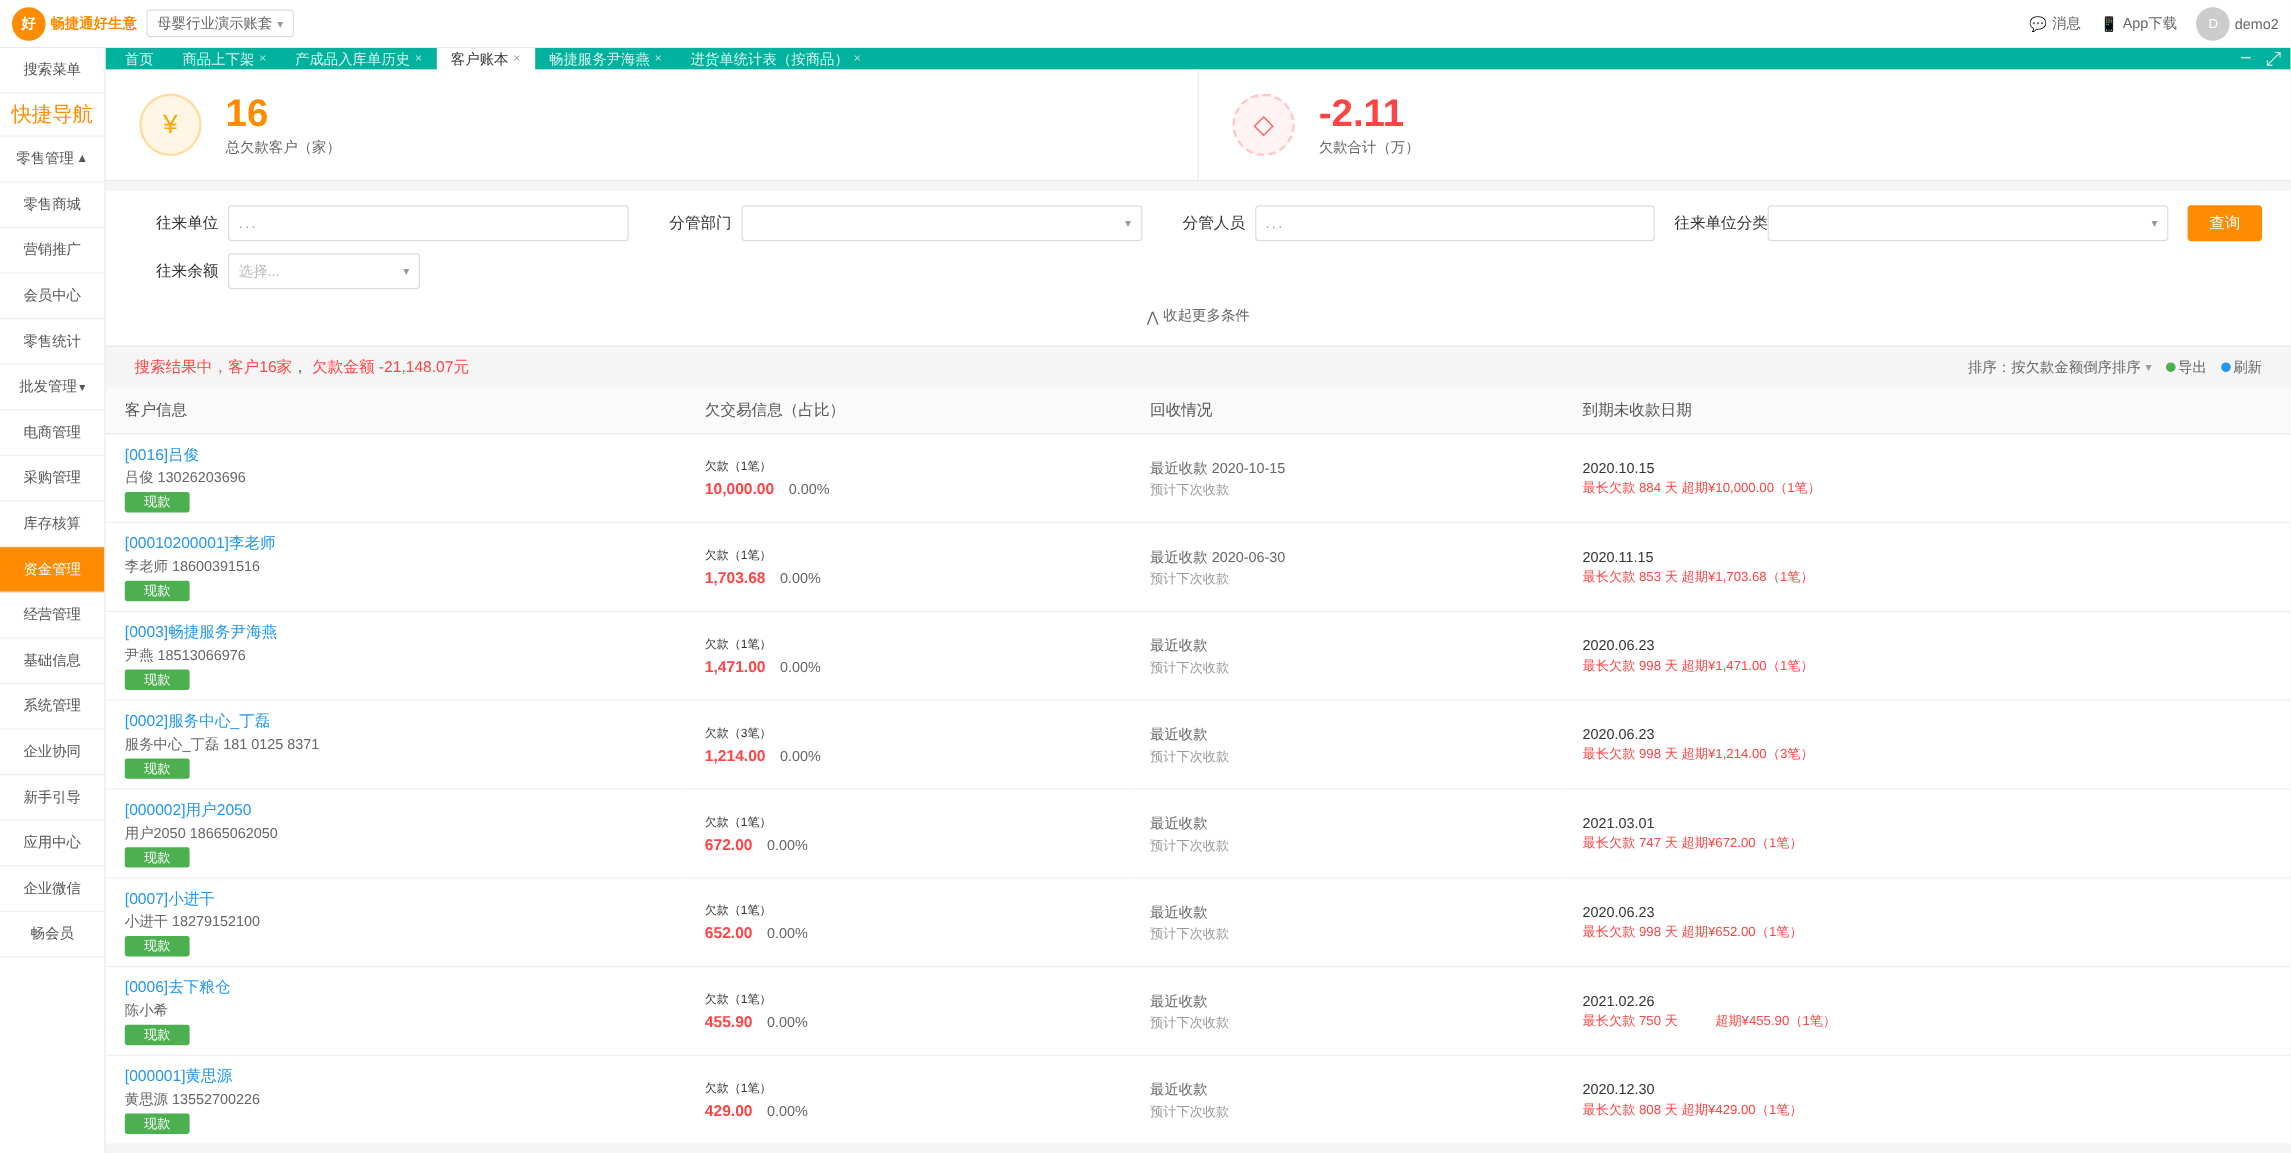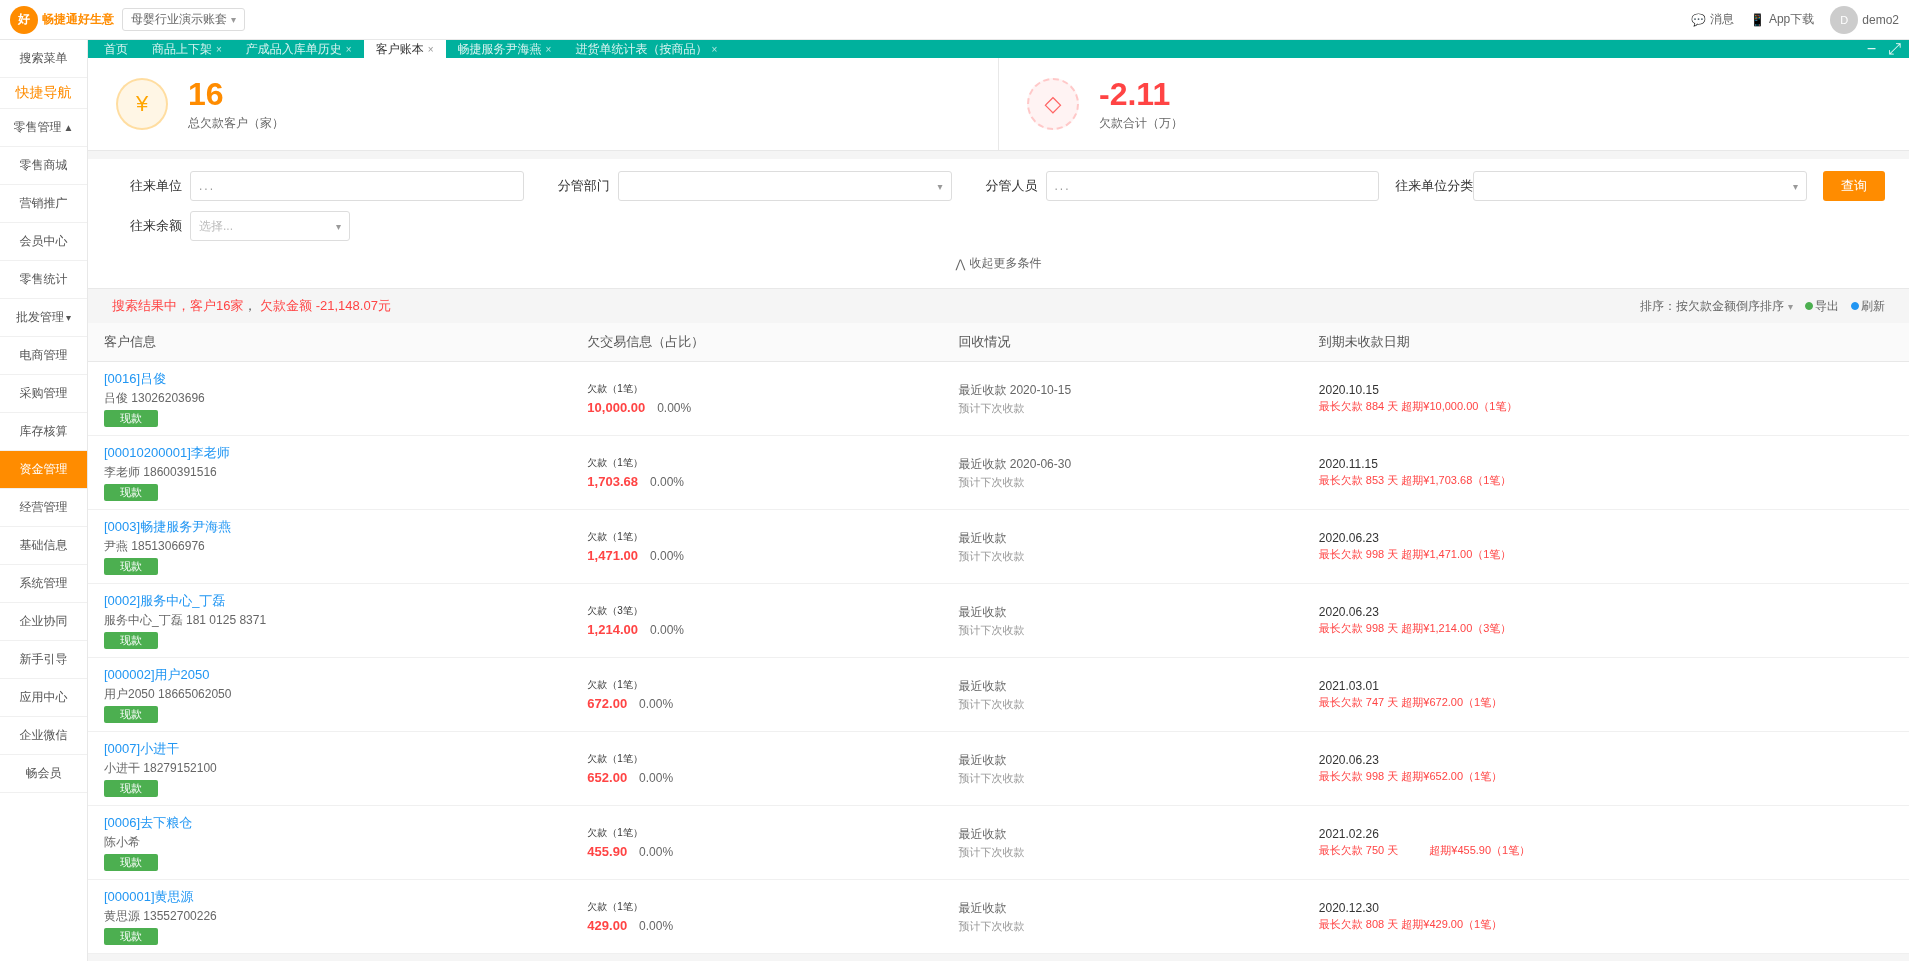--- a/index.html
+++ b/index.html
@@ -16,21 +16,21 @@
     .top-bar-action { display: flex; align-items: center; gap: 4px; color: #666; font-size: 12px; cursor: pointer; }
     .avatar { width: 28px; height: 28px; border-radius: 50%; background: #ccc; display: flex; align-items: center; justify-content: center; font-size: 11px; color: #fff; overflow: hidden; }
 
     
     .main-layout { display: flex; flex: 1; overflow: hidden; }
 
     
     .sidebar { width: 88px; background: #fff; border-right: 1px solid #e8e8e8; display: flex; flex-direction: column; overflow-y: auto; flex-shrink: 0; }
     .sidebar-item { padding: 10px 4px; text-align: center; cursor: pointer; color: #555; font-size: 12px; border-bottom: 1px solid #f0f0f0; }
     .sidebar-item.active { background: #ff8c00; color: #fff; }
-    .sidebar-quick { color: #ff8c00; font-size: 14px; padding: 6px 4px; text-align: center; border-bottom: 1px solid #f0f0f0; }
+    .sidebar-quick { color: #ff8c00; font-size: 17px; padding: 6px 4px; text-align: center; border-bottom: 1px solid #f0f0f0; }
     .sidebar-section { display: flex; align-items: center; justify-content: center; gap: 2px; }
     .sidebar-arrow { font-size: 10px; }
 
     
     .tab-bar { display: flex; align-items: center; background: #00b19d; height: 18px; padding: 0 4px; flex-shrink: 0; }
     .tab-item { display: flex; align-items: center; padding: 0 12px; height: 28px; border-radius: 3px 3px 0 0; cursor: pointer; font-size: 12px; color: rgba(255,255,255,0.85); gap: 4px; position: relative; }
     .tab-item.active { background: #fff; color: #333; border-radius: 3px 3px 0 0; }
     .tab-close { font-size: 10px; cursor: pointer; color: rgba(255,255,255,0.7); }
     .tab-item.active .tab-close { color: #999; }
     .tab-bar-actions { margin-left: auto; display: flex; align-items: center; gap: 4px; }

